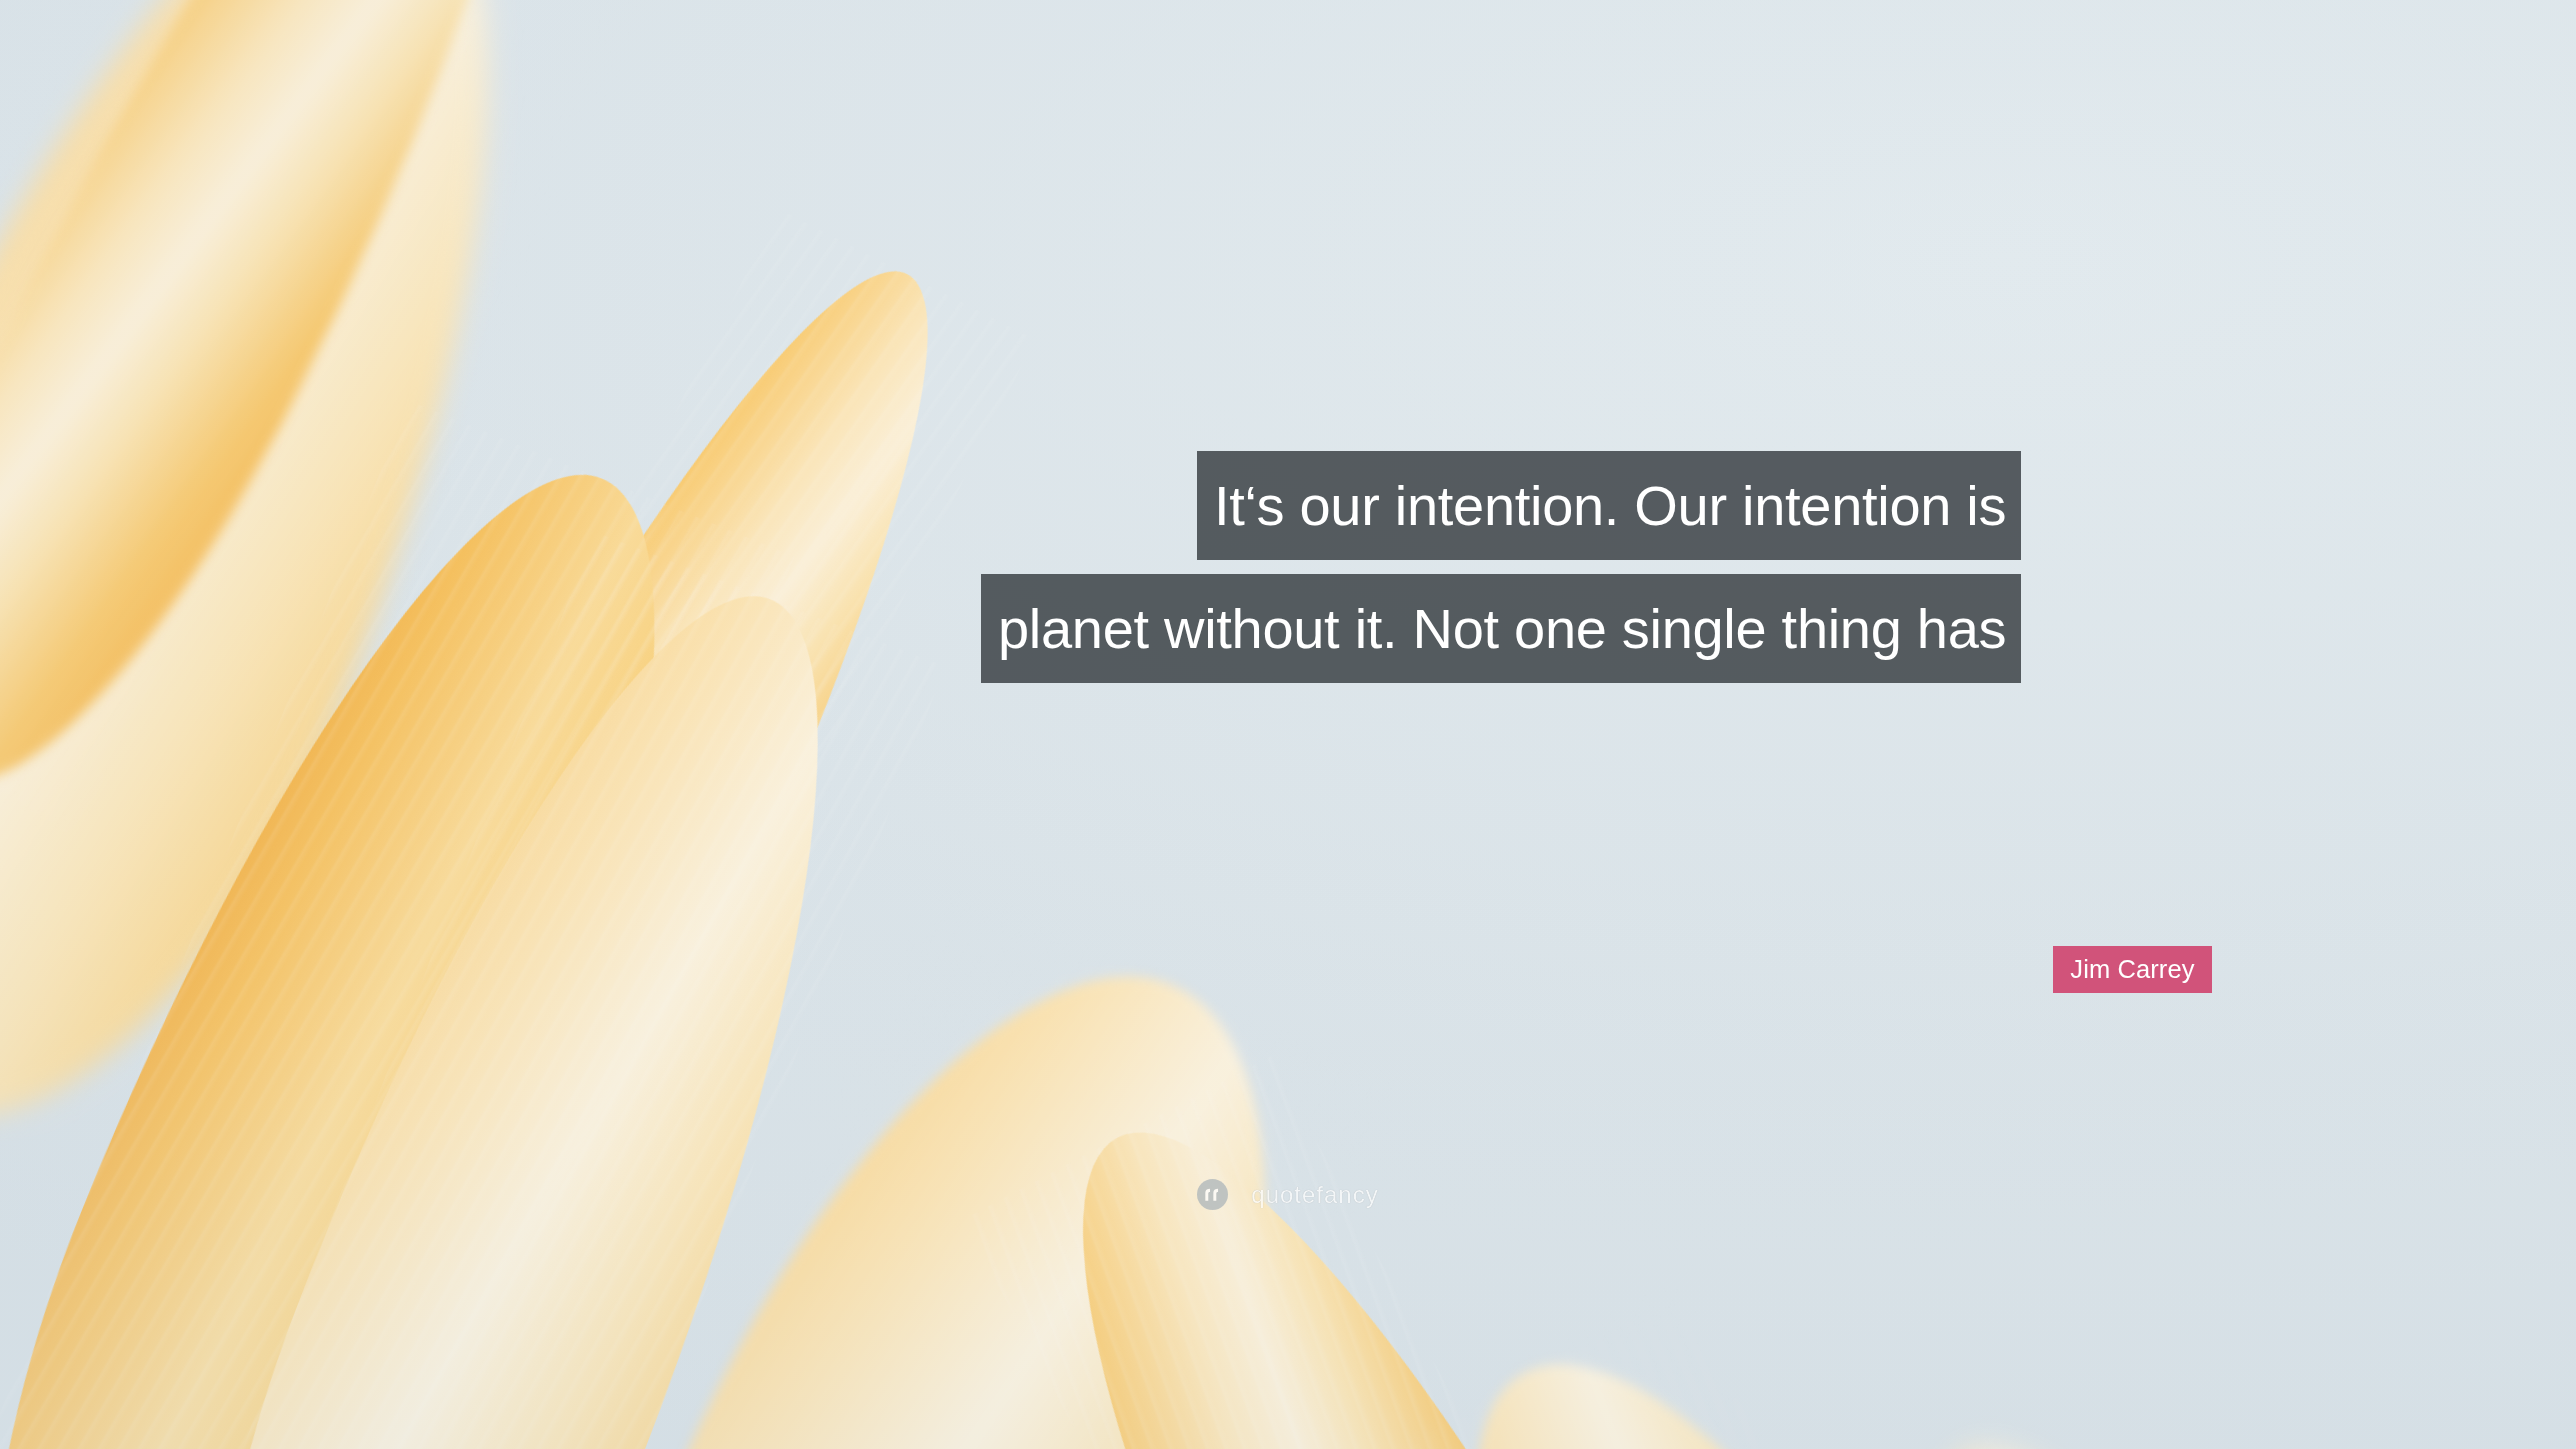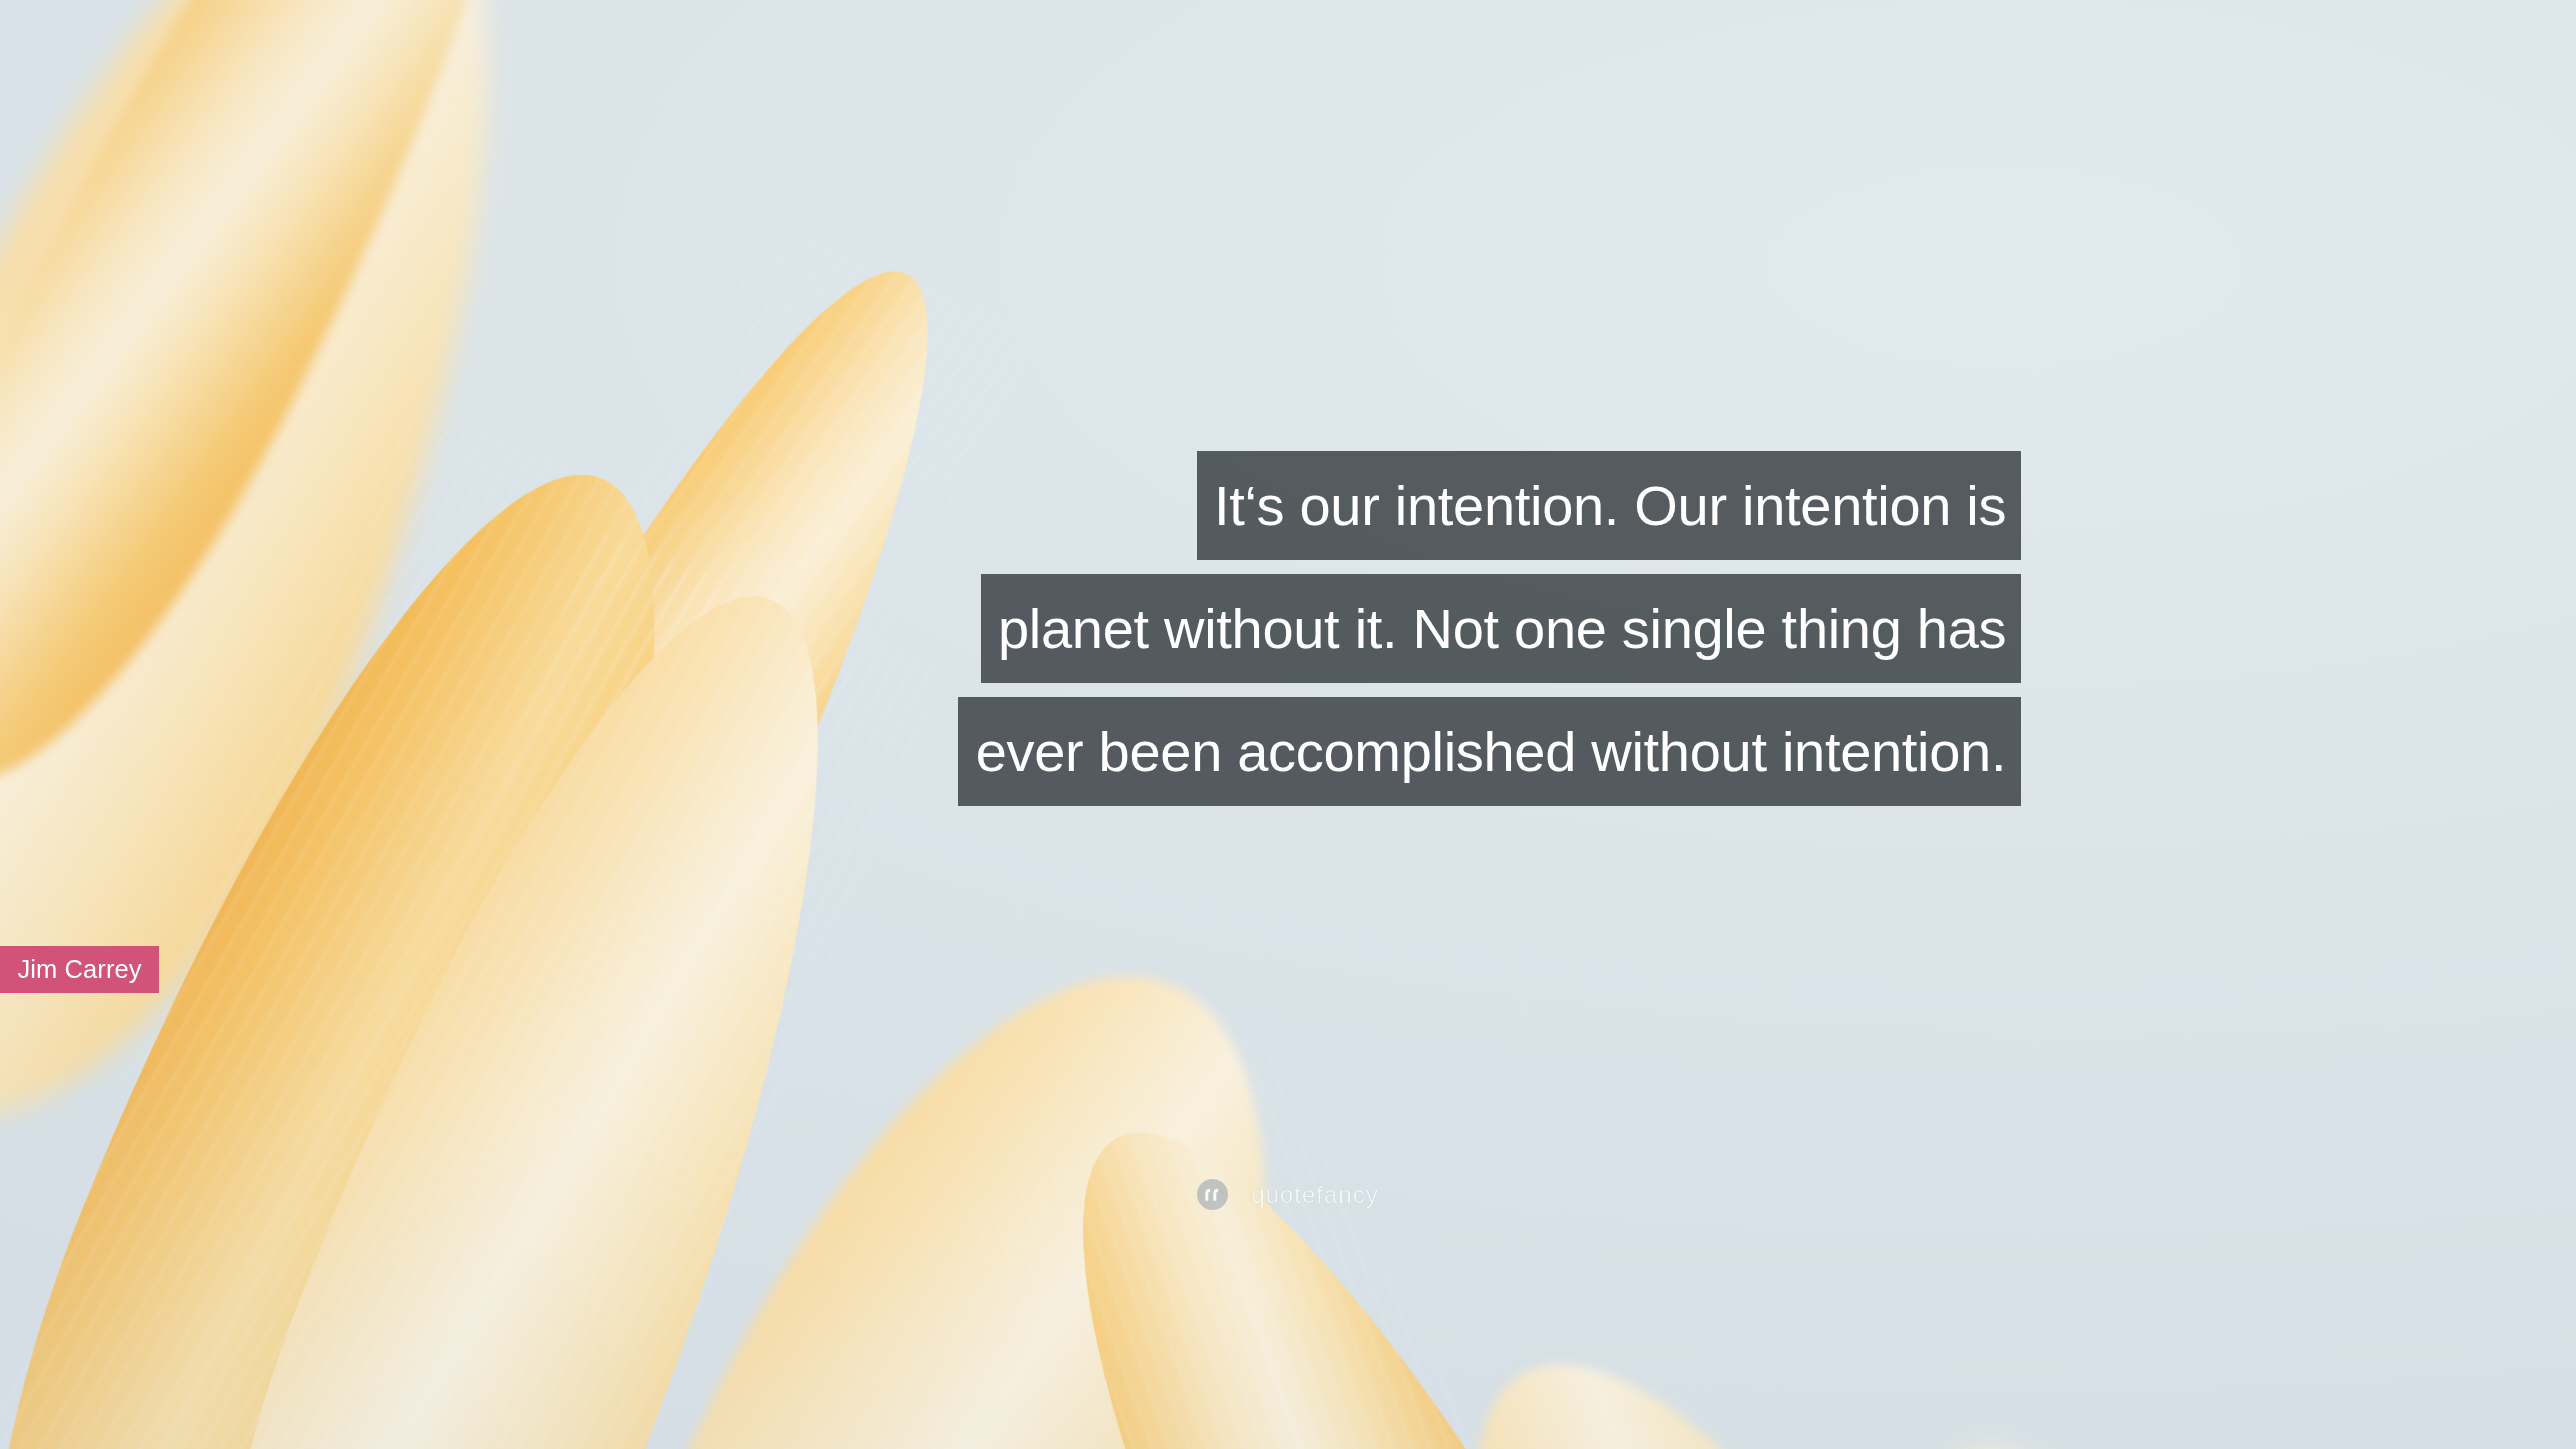--- a/index.html
+++ b/index.html
@@ -103,23 +103,23 @@
     text-align: right;
   }
   
   .quote-row { padding-right: 555px; }
 
   
   #author-row {
     position: absolute;
     left: 0;
     top: 946px;
-    width: 2576px;
-    display: flex;
-    justify-content: flex-start;
+    width: 2212px;
+    display: flex;
+    justify-content: flex-end;
   }
   #author-badge {
     background: #d1537a;
     color: #ffffff;
     font-size: 25.5px;
     line-height: 47px;
     height: 47px;
     padding: 0 17.4px;
     white-space: nowrap;
     letter-spacing: 0.1px;
@@ -210,23 +210,20 @@
     <div style="position:absolute;inset:0;background:radial-gradient(110% 80% at 70% 35%, rgba(225,234,238,0) 0%, rgba(220,230,236,0.18) 70%, rgba(214,225,232,0.35) 100%);"></div>
   </div>
 
   <div id="quote-block">
     <div class="quote-row">
       <span class="quote-line">It‘s our intention. Our intention is</span>
     </div>
     <div class="quote-row">
       <span class="quote-line">planet without it. Not one single thing has</span>
     </div>
-    <div class="quote-row">
-      <span class="quote-line">ever been accomplished without intention.</span>
-    </div>
   </div>
 
   <div id="author-row">
     <span id="author-badge">Jim Carrey</span>
   </div>
 
   <div id="watermark">
     <span id="wm-logo">
       <svg width="17.4" height="13.4" viewBox="0 0 26 20" aria-hidden="true">
         <path d="M2 19 V7 C2 3 4.5 1 9 1 V6 C7 6 6.4 6.8 6.4 8.2 V19 Z" fill="#ffffff"></path>

